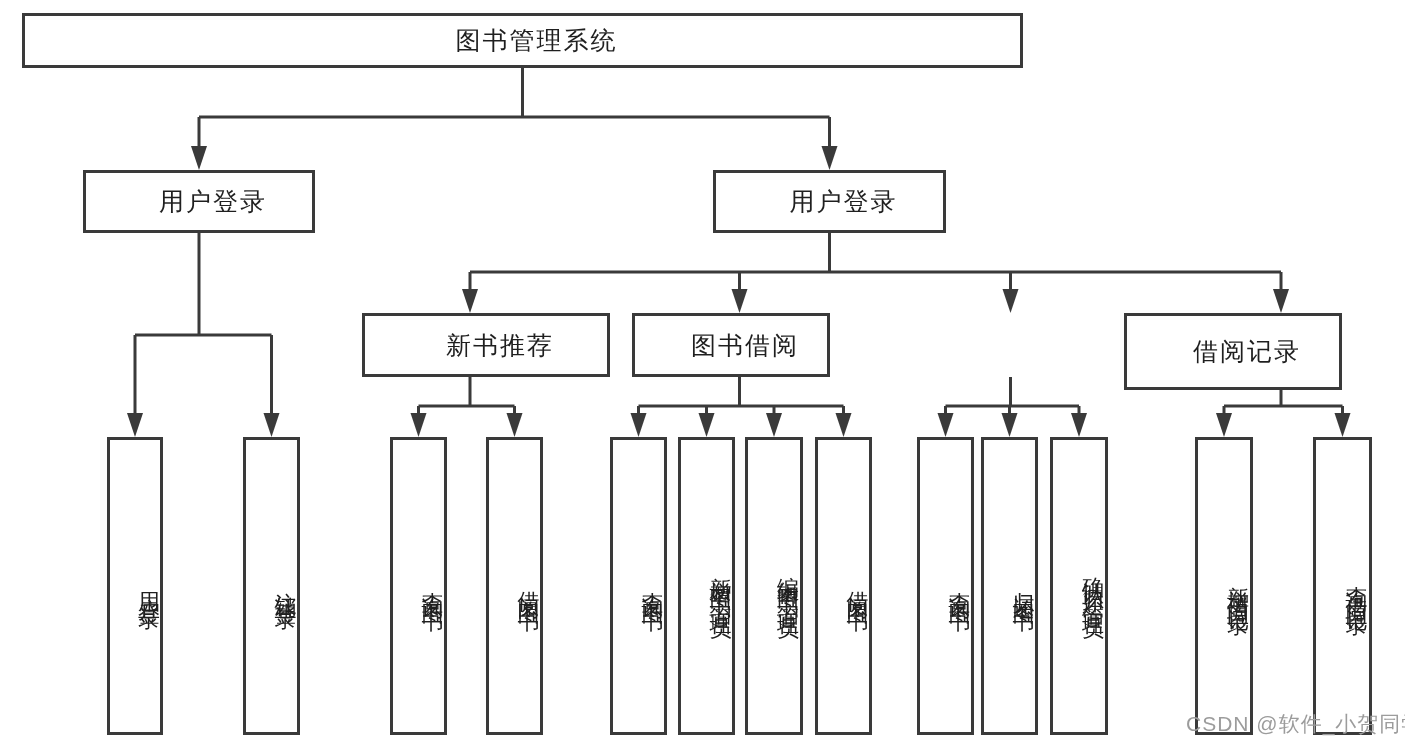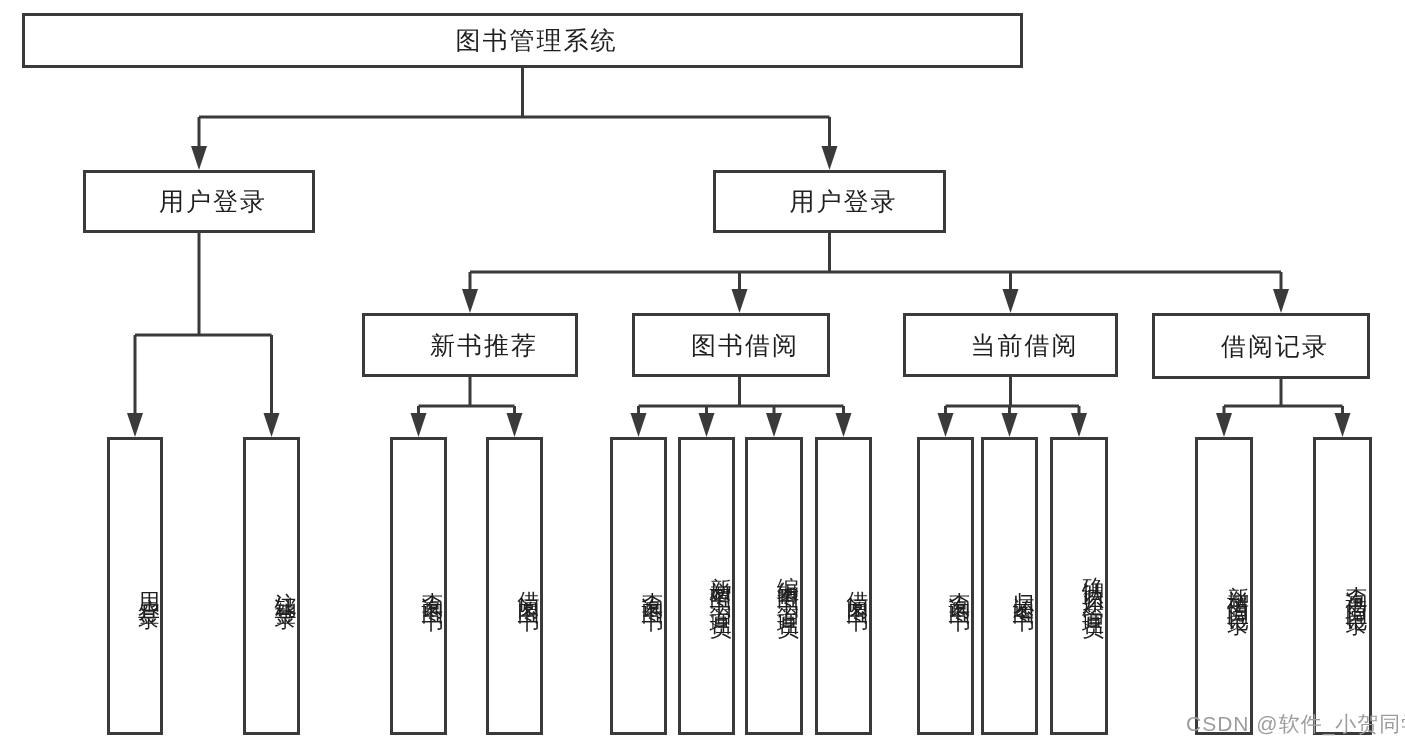--- a/index.html
+++ b/index.html
@@ -109,30 +109,27 @@
     <span class="h-label">图书管理系统</span>
   </div>
 
   <div class="node" style="left:83px; top:170px; width:232px; height:63px;">
     <span class="h-label">用户登录</span>
   </div>
   <div class="node" style="left:713px; top:170px; width:233px; height:63px;">
     <span class="h-label">用户登录</span>
   </div>
 
-  <div class="node" style="left:362px; top:313px; width:216px; height:64px;">
+  <div class="node" style="left:362px; top:313px; width:248px; height:64px;">
     <span class="h-label">新书推荐</span>
   </div>
   <div class="node" style="left:632px; top:313px; width:198px; height:64px;">
     <span class="h-label">图书借阅</span>
   </div>
-  <div class="node" style="left:903px; top:313px; width:215px; height:64px;">
-    <span class="h-label">当前借阅</span>
-  </div>
-  <div class="node" style="left:1152px; top:313px; width:218px; height:66px;">
+  <div class="node" style="left:1124px; top:313px; width:218px; height:77px;">
     <span class="h-label">借阅记录</span>
   </div>
 
   <div class="node" style="left:107px; top:437px; width:56px; height:298px;">
     <span class="v-label">用户登录</span>
   </div>
   <div class="node" style="left:243px; top:437px; width:57px; height:298px;">
     <span class="v-label">注销登录</span>
   </div>
 

